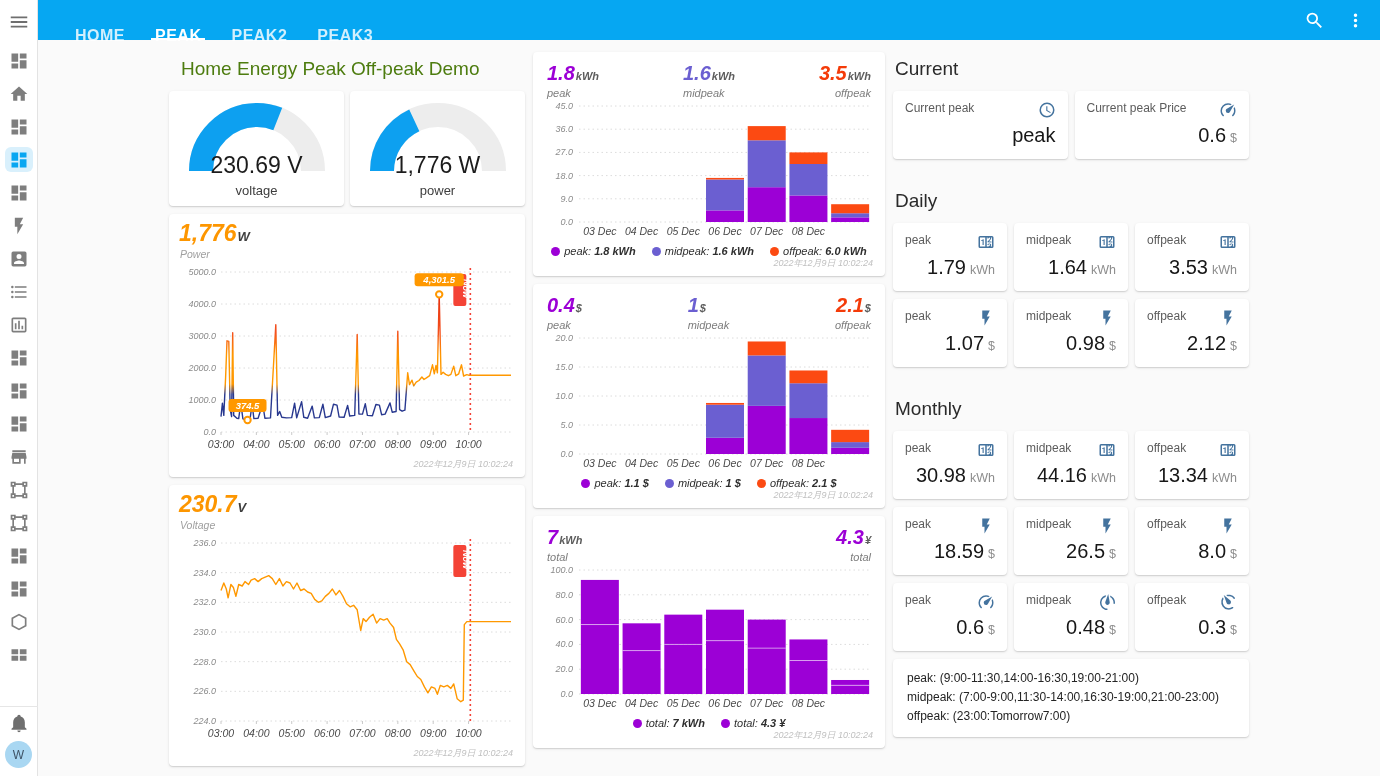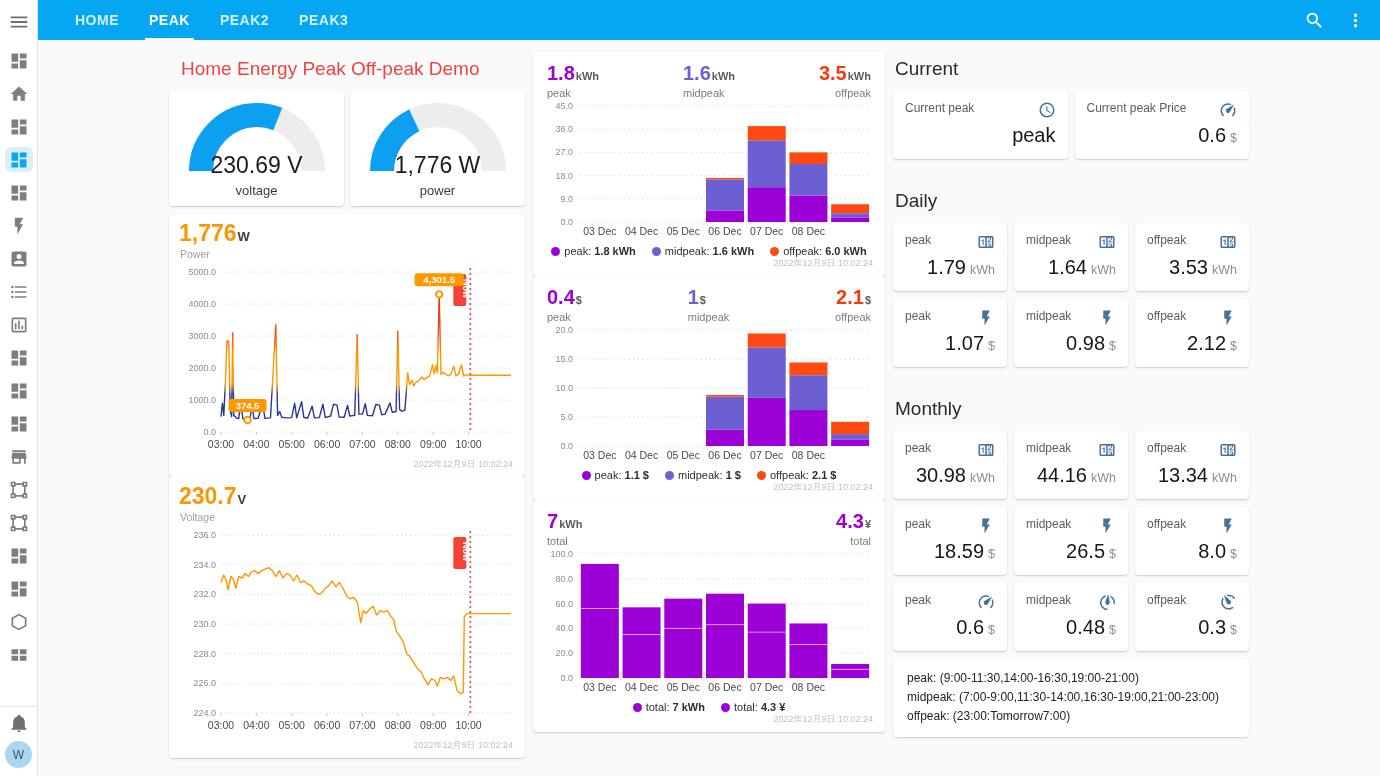--- a/index.html
+++ b/index.html
@@ -28,45 +28,45 @@
   .avatar {
     width:27px; height:27px; border-radius:50%; background:#a9d7f2; color:#3e5366;
     font-size:12px; display:flex; align-items:center; justify-content:center; margin-bottom:8px; cursor:pointer;
   }
 
   
   .main { flex:1; display:flex; flex-direction:column; min-width:0; }
   .topbar { height:40px; background:#06a7f2; display:flex; align-items:center; padding:0 14px 0 22px; flex:0 0 40px; }
   .tabs { display:flex; height:40px; }
   .tab {
-    color:rgba(255,255,255,.82); font-size:14px; font-weight:700; letter-spacing:.5px;
-    padding:0 15px; line-height:40px; position:relative; cursor:pointer; white-space:nowrap;
+    color:rgba(255,255,255,.82); font-size:16px; font-weight:700; letter-spacing:.5px;
+    padding:16px 15px; line-height:40px; position:relative; cursor:pointer; white-space:nowrap;
   }
   .tab.active { color:#fff; }
   .tab.active::after { content:""; position:absolute; left:11px; right:11px; bottom:0; height:2px; background:#fff; }
   .topbar-actions { margin-left:auto; display:flex; gap:20px; color:#fff; align-items:center; }
   .topbar-actions .tbicon { cursor:pointer; display:flex; }
 
   
   .content { flex:1; display:flex; justify-content:center; gap:8px; padding-top:12px; overflow:hidden; }
   .col { width:356px; }
   .col.c2 { width:352px; }
-  .view-title { font-size:19px; font-weight:400; color:#ef4444; margin:6px 0 11px 12px; }
+  .view-title { font-size:19px; font-weight:400; color:#4d7c0f; margin:6px 0 11px 12px; }
 
   .card { background:#fff; border-radius:4px; box-shadow:0 1px 1px rgba(0,0,0,.09), 0 1px 3px rgba(0,0,0,.11); }
 
   
   .gauge-row { display:flex; gap:6px; margin-bottom:8px; }
   .gauge-card { flex:1; height:115px; position:relative; text-align:center; cursor:pointer; }
   .gauge-card svg { margin-top:7px; }
   .gauge-value { position:absolute; bottom:27px; left:0; right:0; font-size:23px; color:#1c1c1c; }
   .gauge-label { position:absolute; bottom:8px; left:0; right:0; font-size:13px; color:#3d3d3d; }
 
   
-  .chart-card { padding:8px 10px 4px; margin-bottom:0; }
+  .chart-card { padding:8px 10px 4px; margin-bottom:8px;font-style:italic; }
   .line-head { line-height:1; }
   .line-head .v { font-size:23px; font-weight:700; color:#fd9600; }
   .line-head .u { font-size:13px; font-weight:700; color:#3f3f3f; margin-left:1px; }
   .line-sub { font-size:10.5px; color:#9f9f9f; margin:3px 0 2px 1px; }
   .timestamp { text-align:right; font-size:9px; color:#c0c0c0; margin:0 2px 2px 0; }
 
   
   .stats { display:flex; justify-content:space-between; padding:2px 4px 0; }
   .stat .v { font-size:20px; font-weight:700; }
   .stat .u { font-size:11px; color:#5d5d5d; font-weight:700; margin-left:1px; }

